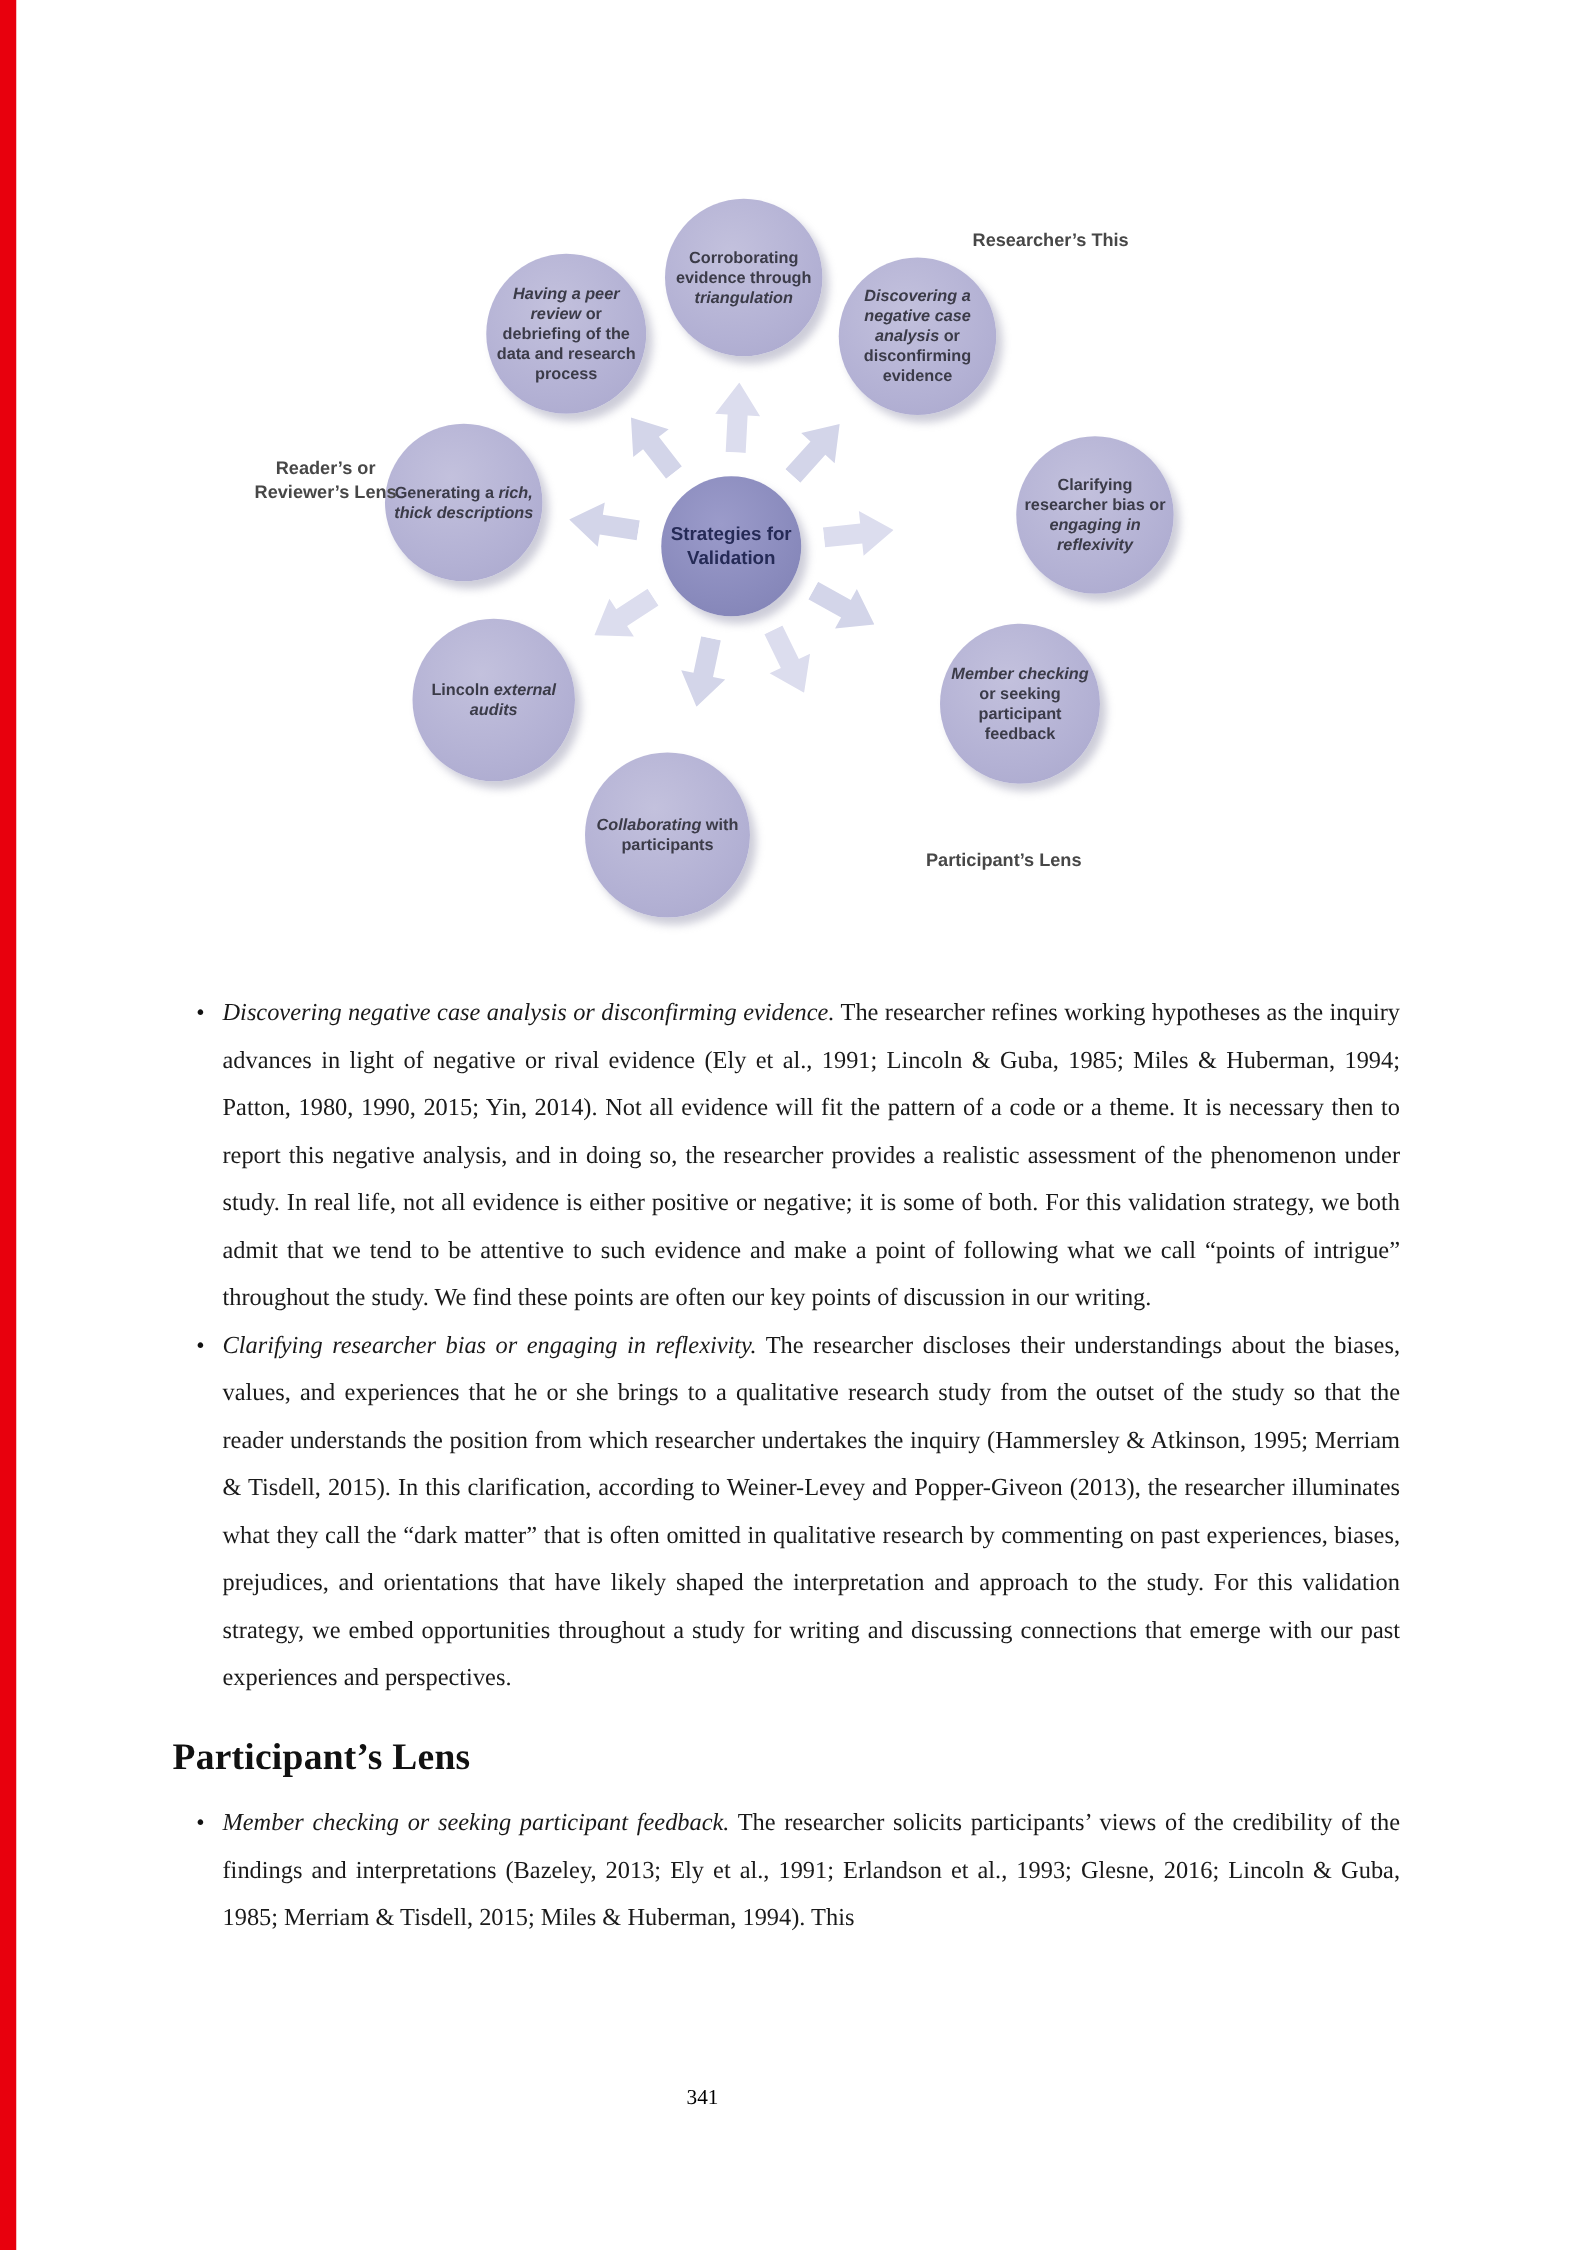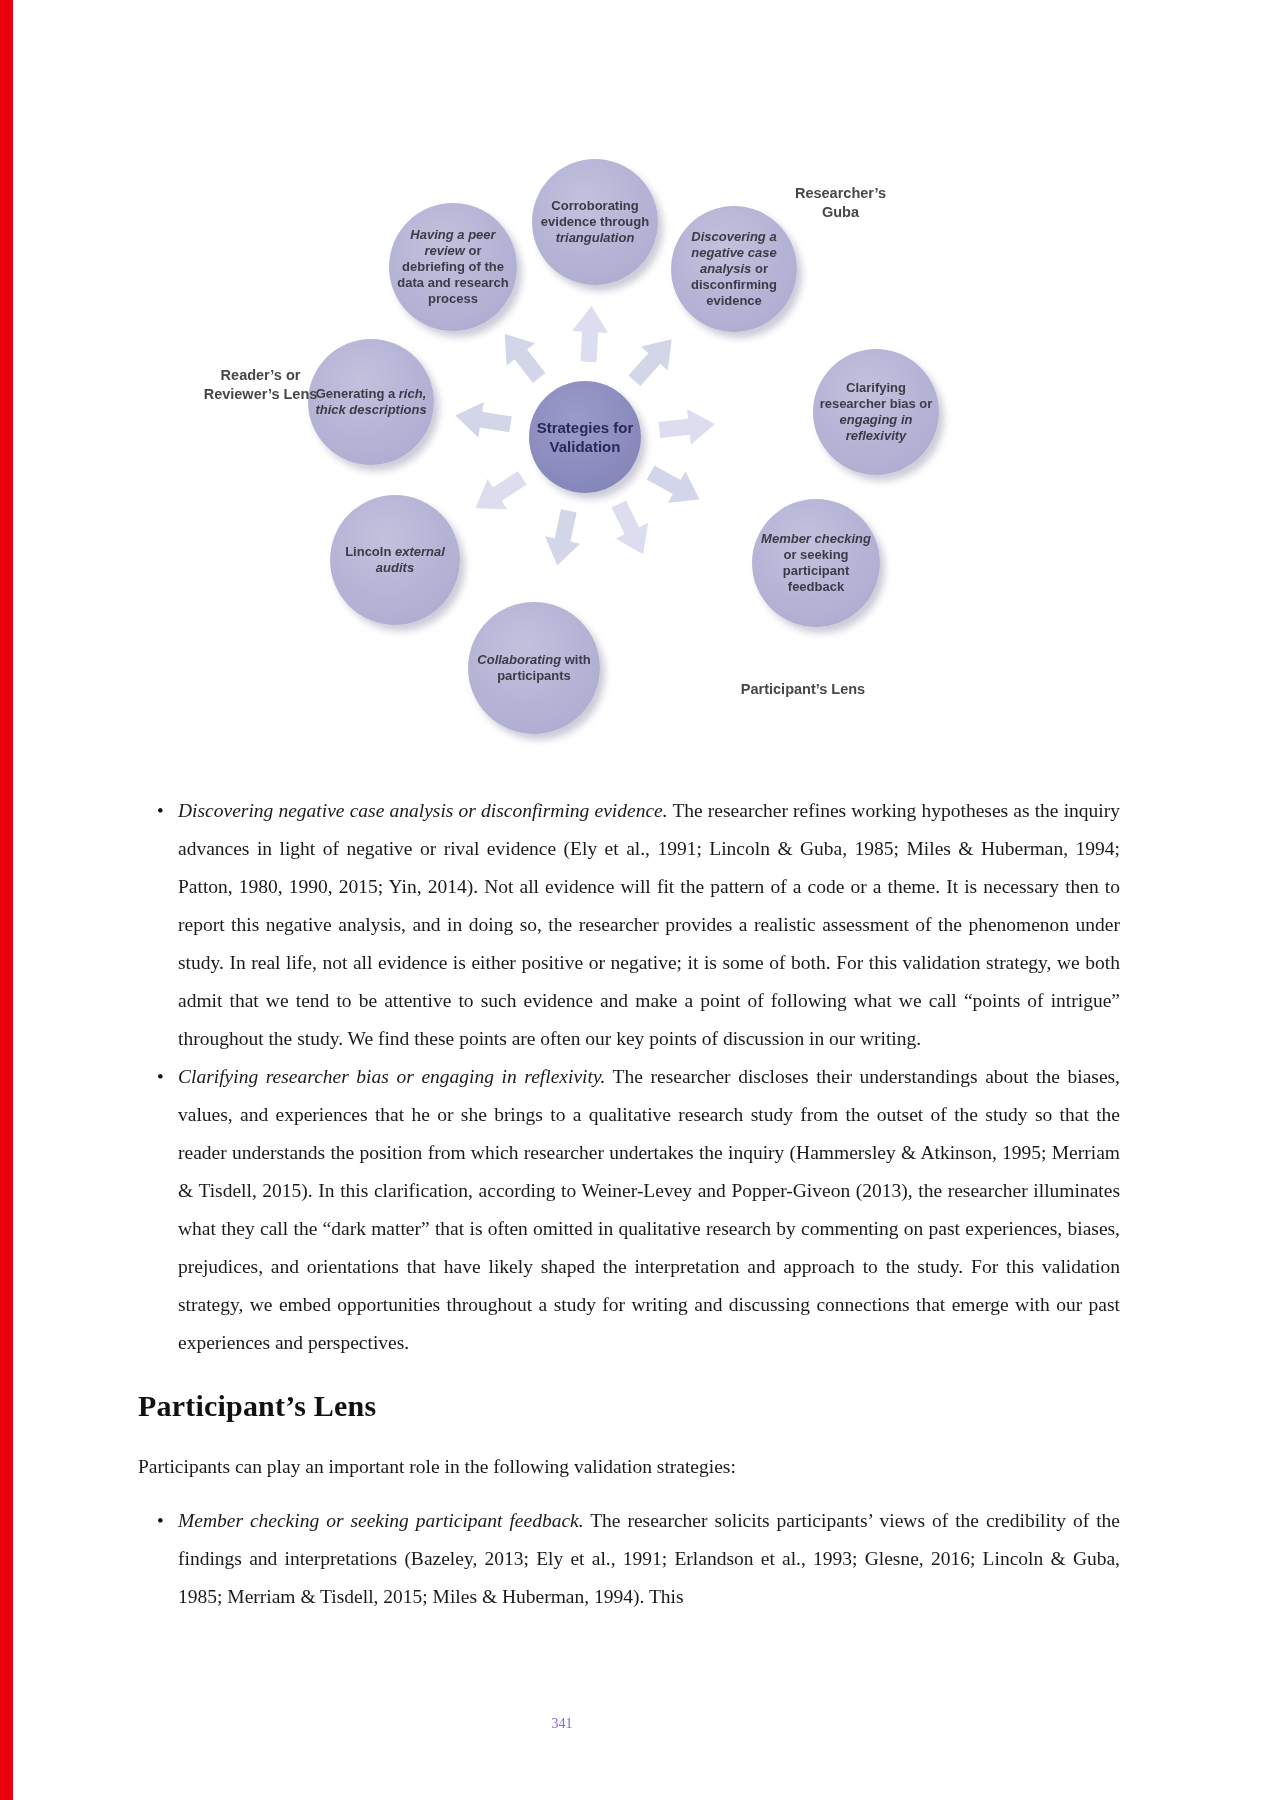--- a/index.html
+++ b/index.html
@@ -56,22 +56,22 @@
     font-size:19px;color:#111;
   }
   .lead{font-style:italic;}
   h1.heading{
     font-size:30px;font-weight:700;color:#111;
     margin:26px 0 0 0;line-height:36px;letter-spacing:.2px;
   }
   p.intro{margin:24px 0 0 0;text-align:left;}
   ul.bullets.second{margin-top:16px;}
   .page-number{
-    position:absolute;left:540px;top:1716px;width:44px;
-    text-align:center;font-size:14px;color:#8b5cf6;
+    position:absolute;left:540px;top:1668px;width:44px;
+    text-align:center;font-size:17px;color:#000000;
   }
 </style>
 </head>
 <body>
 
 <div class="page">
   <div class="red-bar"></div>
 
   <div class="figure">
 
@@ -143,39 +143,38 @@
       <div class="node-text"><span class="rm">Lincoln </span><span class="it">external audits</span></div>
     </div>
     <div class="node" style="left:308px;top:339px;width:126px;height:126px;">
       <div class="node-text"><span class="rm">Generating a </span><span class="it">rich, thick descriptions</span></div>
     </div>
 
     <div class="node center" style="left:529px;top:381px;width:112px;height:112px;">
       <div class="node-text">Strategies for Validation</div>
     </div>
 
-    <div class="lens-label" style="left:778px;top:184px;width:125px;">Researcher’s Guba</div>
+    <div class="lens-label" style="left:778px;top:184px;width:125px;">Researcher’s This</div>
     <div class="lens-label" style="left:198px;top:366px;width:125px;">Reader’s or Reviewer’s Lens</div>
     <div class="lens-label" style="left:738px;top:680px;width:130px;">Participant’s Lens</div>
   </div>
 
   <div class="content">
 
     <ul class="bullets">
       <li>
         <span class="lead">Discovering negative case analysis or disconfirming evidence.</span><span> The researcher refines working hypotheses as the inquiry advances in light of negative or rival evidence (Ely et al., 1991; Lincoln &amp; Guba, 1985; Miles &amp; Huberman, 1994; Patton, 1980, 1990, 2015; Yin, 2014). Not all evidence will fit the pattern of a code or a theme. It is necessary then to report this negative analysis, and in doing so, the researcher provides a realistic assessment of the phenomenon under study. In real life, not all evidence is either positive or negative; it is some of both. For this validation strategy, we both admit that we tend to be attentive to such evidence and make a point of following what we call “points of intrigue” throughout the study. We find these points are often our key points of discussion in our writing.</span>
       </li>
       <li>
         <span class="lead">Clarifying researcher bias or engaging in reflexivity.</span><span> The researcher discloses their understandings about the biases, values, and experiences that he or she brings to a qualitative research study from the outset of the study so that the reader understands the position from which researcher undertakes the inquiry (Hammersley &amp; Atkinson, 1995; Merriam &amp; Tisdell, 2015). In this clarification, according to Weiner-Levey and Popper-Giveon (2013), the researcher illuminates what they call the “dark matter” that is often omitted in qualitative research by commenting on past experiences, biases, prejudices, and orientations that have likely shaped the interpretation and approach to the study. For this validation strategy, we embed opportunities throughout a study for writing and discussing connections that emerge with our past experiences and perspectives.</span>
       </li>
     </ul>
 
     <h1 class="heading">Participant’s Lens</h1>
 
-    <p class="intro">Participants can play an important role in the following validation strategies:</p>
 
     <ul class="bullets second">
       <li>
         <span class="lead">Member checking or seeking participant feedback.</span><span> The researcher solicits participants’ views of the credibility of the findings and interpretations (Bazeley, 2013; Ely et al., 1991; Erlandson et al., 1993; Glesne, 2016; Lincoln &amp; Guba, 1985; Merriam &amp; Tisdell, 2015; Miles &amp; Huberman, 1994). This</span>
       </li>
     </ul>
   </div>
 
   <div class="page-number">341</div>
 </div>

